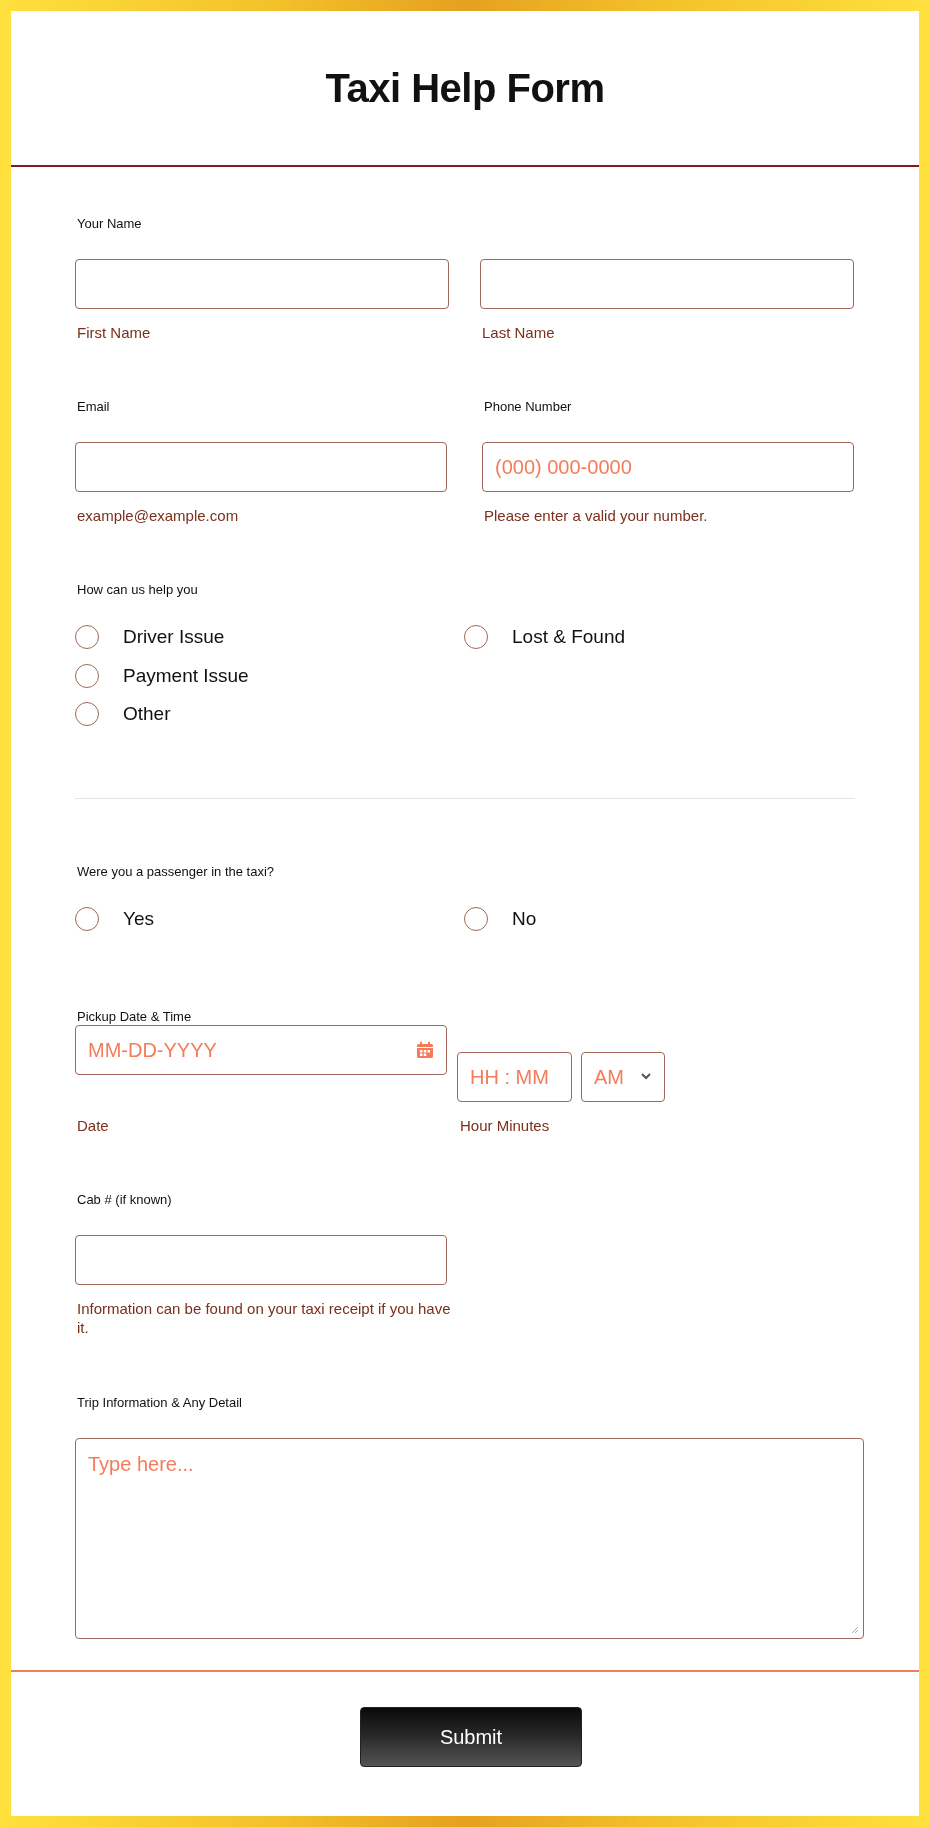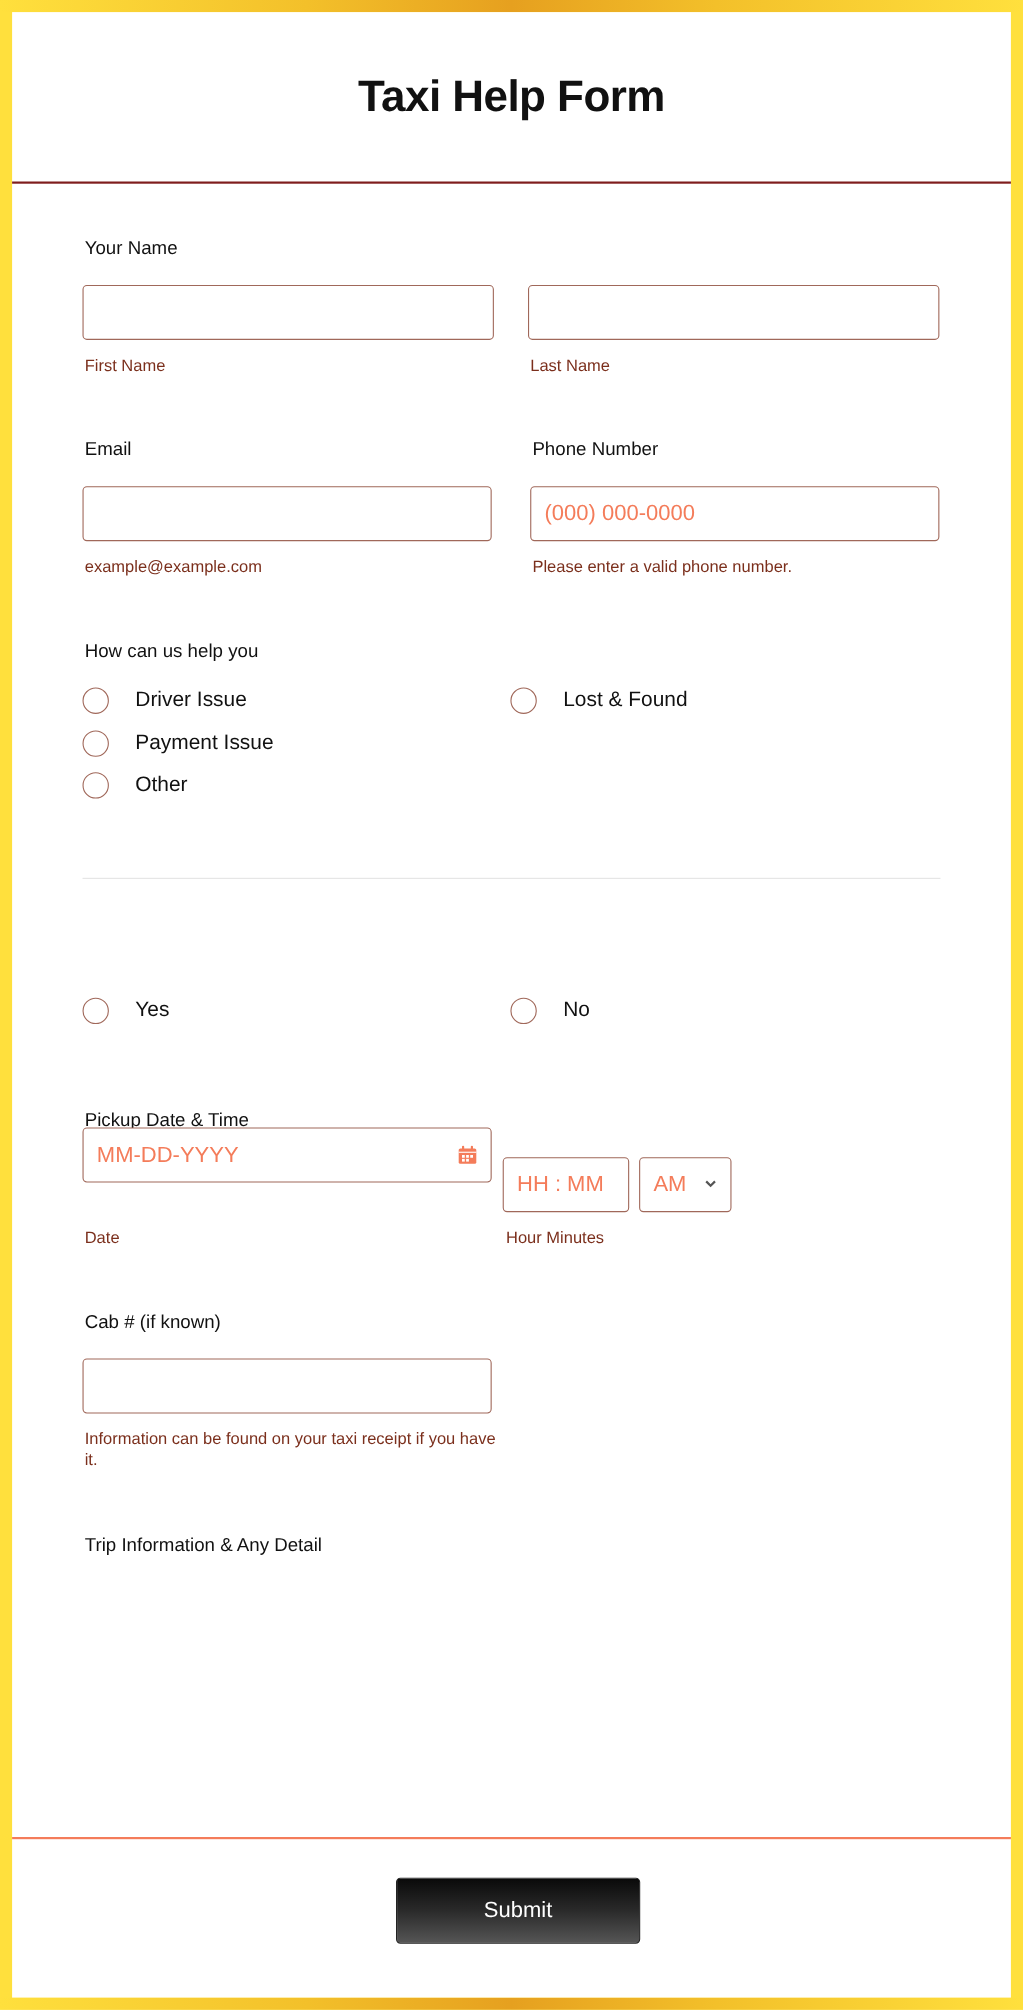--- a/index.html
+++ b/index.html
@@ -23,21 +23,21 @@
     background: #ffffff;
   }
   .header {
     height: 156px; border-bottom: 2px solid #7f1d1d;
     display: flex; align-items: center; justify-content: center;
   }
   .title {
     font-size: 40px; font-weight: bold; color: #111; letter-spacing: -0.5px;
   }
   .q-label {
-    position: absolute; font-size: 17px; color: #111;
+    position: absolute; font-size: 13px; color: #111;
   }
   .input {
     position: absolute; height: 50px; border: 1px solid #a0685a; border-radius: 4px; background: #fff;
     font-size: 20px; color: #f47c5a; padding-left: 12px; display: flex; align-items: center;
   }
   .sublabel {
     position: absolute; font-size: 15px; color: #7b2f1c;
   }
   .radio-row {
     position: absolute; display: flex; align-items: center; gap: 24px;
@@ -89,21 +89,21 @@
   <div class="sublabel" style="left:66px; top:313px;">First Name</div>
   <div class="sublabel" style="left:471px; top:313px;">Last Name</div>
 
   <div class="q-label" style="left:66px; top:388px;">Email</div>
   <div class="q-label" style="left:473px; top:388px;">Phone Number</div>
   <div class="input" style="left:64px; top:431px; width:372px;"></div>
   <div class="input" style="left:471px; top:431px; width:372px;">
     <span>(000) 000-0000</span>
   </div>
   <div class="sublabel" style="left:66px; top:496px;">example@example.com</div>
-  <div class="sublabel" style="left:473px; top:496px;">Please enter a valid phone number.</div>
+  <div class="sublabel" style="left:473px; top:496px;">Please enter a valid your number.</div>
 
   <div class="q-label" style="left:66px; top:571px;">How can us help you</div>
   <div class="radio-row" style="left:64px; top:614px;">
     <span class="radio"></span>
     <span class="radio-label">Driver Issue</span>
   </div>
   <div class="radio-row" style="left:453px; top:614px;">
     <span class="radio"></span>
     <span class="radio-label">Lost &amp; Found</span>
   </div>
@@ -111,20 +111,21 @@
     <span class="radio"></span>
     <span class="radio-label">Payment Issue</span>
   </div>
   <div class="radio-row" style="left:64px; top:691px;">
     <span class="radio"></span>
     <span class="radio-label">Other</span>
   </div>
 
   <div class="divider" style="top:787px;"></div>
 
+  <div class="q-label" style="left:66px; top:853px;">Were you a passenger in the taxi?</div>
   <div class="radio-row" style="left:64px; top:896px;">
     <span class="radio"></span>
     <span class="radio-label">Yes</span>
   </div>
   <div class="radio-row" style="left:453px; top:896px;">
     <span class="radio"></span>
     <span class="radio-label">No</span>
   </div>
 
   <div class="q-label" style="left:66px; top:998px;">Pickup Date &amp; Time</div>
@@ -152,17 +153,23 @@
     </svg>
   </div>
   <div class="sublabel" style="left:66px; top:1106px;">Date</div>
   <div class="sublabel" style="left:449px; top:1106px;">Hour Minutes</div>
 
   <div class="q-label" style="left:66px; top:1181px;">Cab # (if known)</div>
   <div class="input" style="left:64px; top:1224px; width:372px;"></div>
   <div class="sublabel" style="left:66px; top:1288px; width:380px; line-height:19px;">Information can be found on your taxi receipt if you have it.</div>
 
   <div class="q-label" style="left:66px; top:1384px;">Trip Information &amp; Any Detail</div>
+  <div class="textarea" style="left:64px; top:1427px; width:789px; height:201px;">
+    <span>Type here...</span>
+    <svg class="resize" viewBox="0 0 8 8">
+      <path d="M1 7 L7 1 M4 7 L7 4" stroke="#999" stroke-width="0.8"></path>
+    </svg>
+  </div>
 
   <div class="footer-line"></div>
 
   <button class="submit">Submit</button>
 </div>
 
 </body></html>

